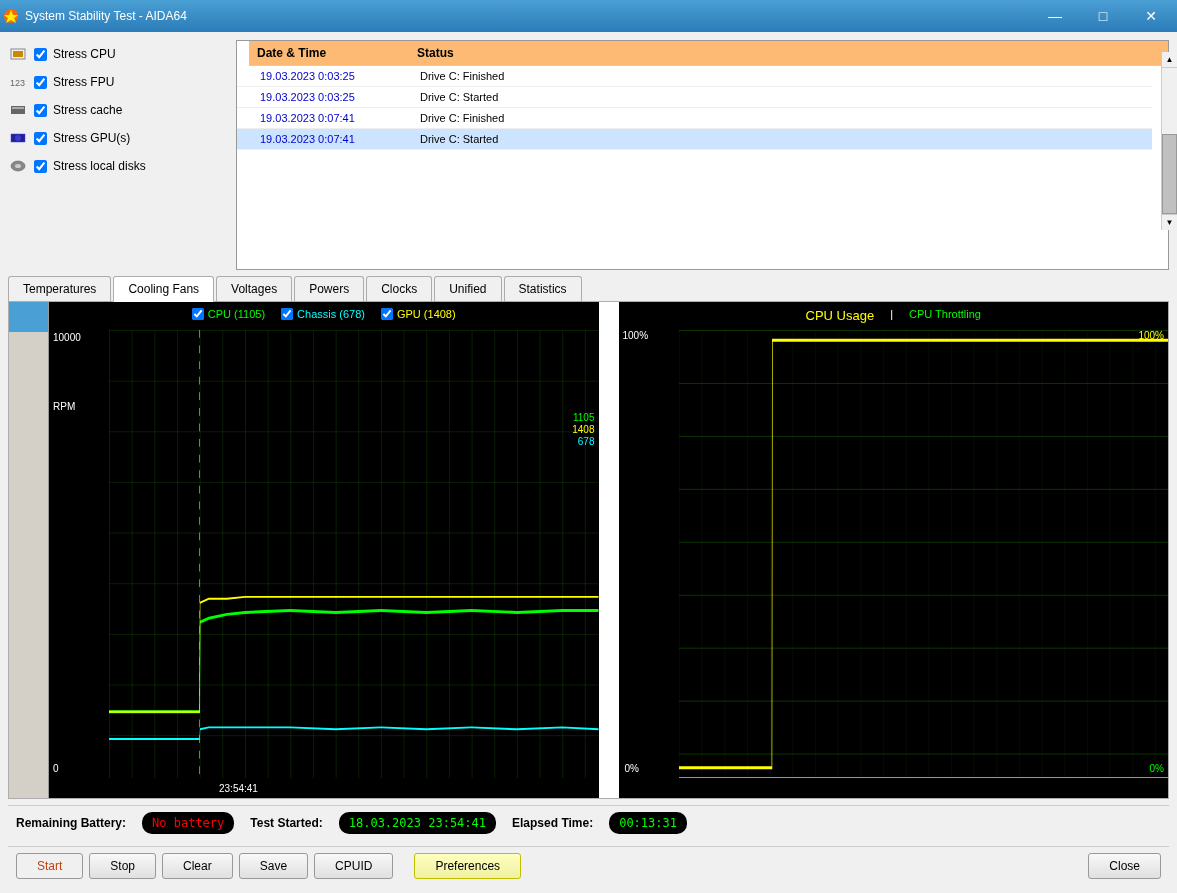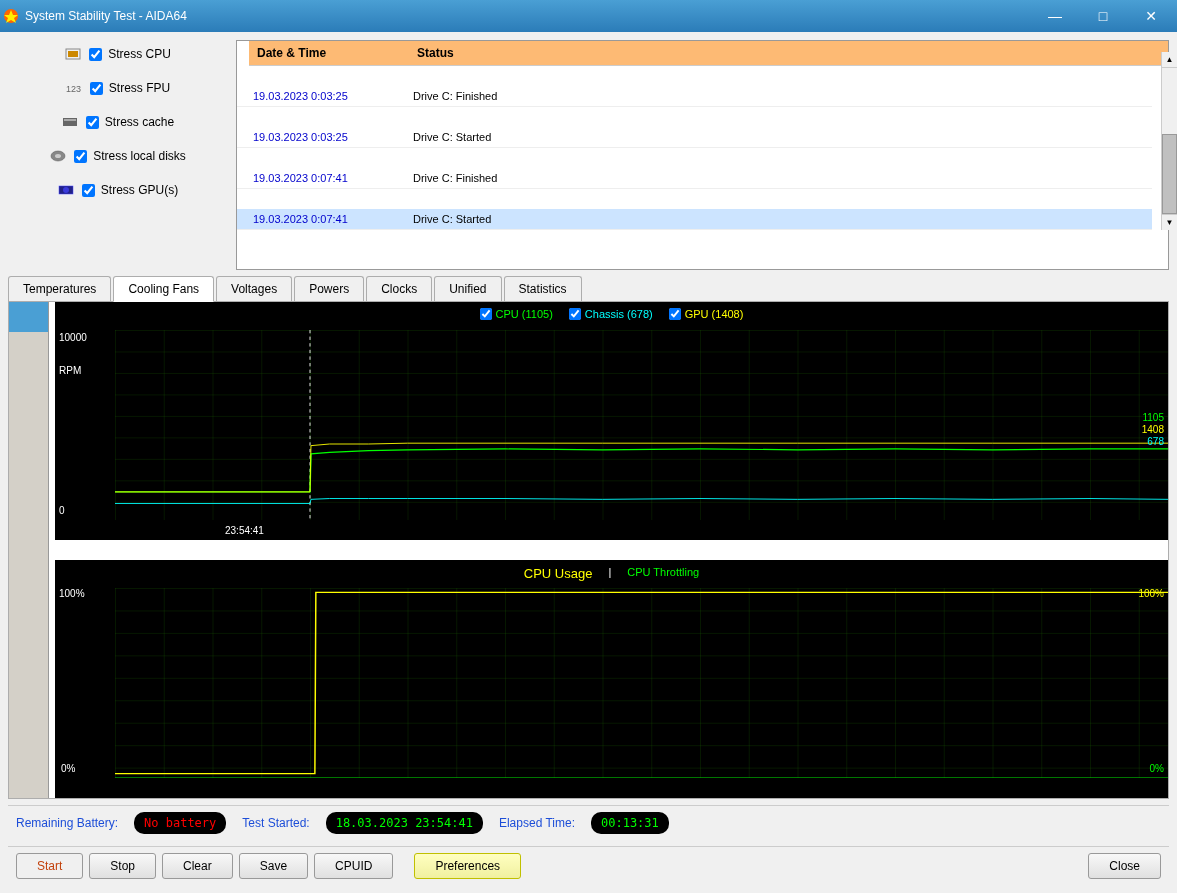--- a/index.html
+++ b/index.html
@@ -60,22 +60,21 @@
       gap: 8px;
       height: 230px;
     }
 
     .stress-options {
       width: 220px;
       display: flex;
       flex-direction: column;
       justify-content: flex-start;
       padding-top: 4px;
-      gap: 14px;
-      align-items: center;
+      gap: 8px;
     }
 
     .stress-item {
       display: flex;
       align-items: center;
       gap: 6px;
       padding: 3px 2px;
     }
 
     .stress-item input[type="checkbox"] {
@@ -124,22 +123,21 @@
 
     .log-table-body {
       flex: 1;
       overflow-y: auto;
       position: relative;
     }
 
     .log-row {
       display: flex;
       border-bottom: 1px solid #eee;
-      padding: 2px 8px;
-      margin-top: 20px;
+      padding: 2px 15px;
     }
 
     .log-row.highlighted {
       background: #cce4ff;
     }
 
     .log-row .log-col-date {
       font-weight: normal;
       color: #0000cc;
       font-size: 11px;
@@ -171,24 +169,23 @@
     .tab.active {
       background: white;
       border-bottom: 1px solid white;
       margin-bottom: -1px;
       z-index: 1;
     }
 
     .charts-area {
       flex: 1;
       display: flex;
-      flex-direction: column;
+      flex-direction: row;
       gap: 20px;
       overflow: hidden;
-      padding-left: 6px;
     }
 
     .chart-container {
       background: #000;
       flex: 1;
       position: relative;
       overflow: hidden;
     }
 
     .chart-legend {
@@ -219,22 +216,22 @@
       display: flex;
       align-items: center;
       gap: 16px;
       padding: 6px 8px;
       background: #f0f0f0;
       border-top: 1px solid #ccc;
     }
 
     .status-label {
       font-size: 12px;
-      font-weight: normal;
-      color: #1d4ed8;
+      font-weight: bold;
+      color: #000000;
     }
 
     .status-value {
       background: #000;
       color: #00ff00;
       padding: 4px 10px;
       font-family: monospace;
       font-size: 12px;
       border-radius: 10px;
     }
@@ -346,36 +343,36 @@
               <rect x="1" y="2" width="14" height="8" fill="#666"></rect>
               <rect x="2" y="3" width="12" height="2" fill="#aaa"></rect>
             </svg>
         </div>
         <input type="checkbox" checked="" style="">
         <span class="stress-item-label">Stress cache</span>
       </div>
       <div class="stress-item">
         <div style="width:18px;height:14px;display:flex;align-items:center;">
           <svg width="16" height="12">
-              <ellipse cx="8" cy="6" rx="7" ry="5" fill="#888" stroke="#555" stroke-width="0.5"></ellipse>
-              <ellipse cx="8" cy="6" rx="3" ry="2" fill="#ccc"></ellipse>
+              <rect x="1" y="2" width="14" height="8" fill="#228" stroke="#44f" stroke-width="0.5"></rect>
+              <circle cx="8" cy="6" r="3" fill="#44f" opacity="0.7"></circle>
             </svg>
         </div>
         <input type="checkbox" checked="" style="">
-        <span class="stress-item-label">Stress local disks</span>
+        <span class="stress-item-label">Stress GPU(s)</span>
       </div>
       <div class="stress-item">
         <div style="width:18px;height:14px;display:flex;align-items:center;">
           <svg width="16" height="12">
-              <rect x="1" y="2" width="14" height="8" fill="#228" stroke="#44f" stroke-width="0.5"></rect>
-              <circle cx="8" cy="6" r="3" fill="#44f" opacity="0.7"></circle>
+              <ellipse cx="8" cy="6" rx="7" ry="5" fill="#888" stroke="#555" stroke-width="0.5"></ellipse>
+              <ellipse cx="8" cy="6" rx="3" ry="2" fill="#ccc"></ellipse>
             </svg>
         </div>
         <input type="checkbox" checked="" style="">
-        <span class="stress-item-label">Stress GPU(s)</span>
+        <span class="stress-item-label">Stress local disks</span>
       </div>
     </div>
 
     <div class="log-table-container">
       <div class="log-table-header">
         <div class="log-col-date">Date &amp; Time</div>
         <div class="log-col-status">Status</div>
       </div>
       <div class="log-table-body" style="position:relative; padding-right: 16px;">
         <div class="log-row">

